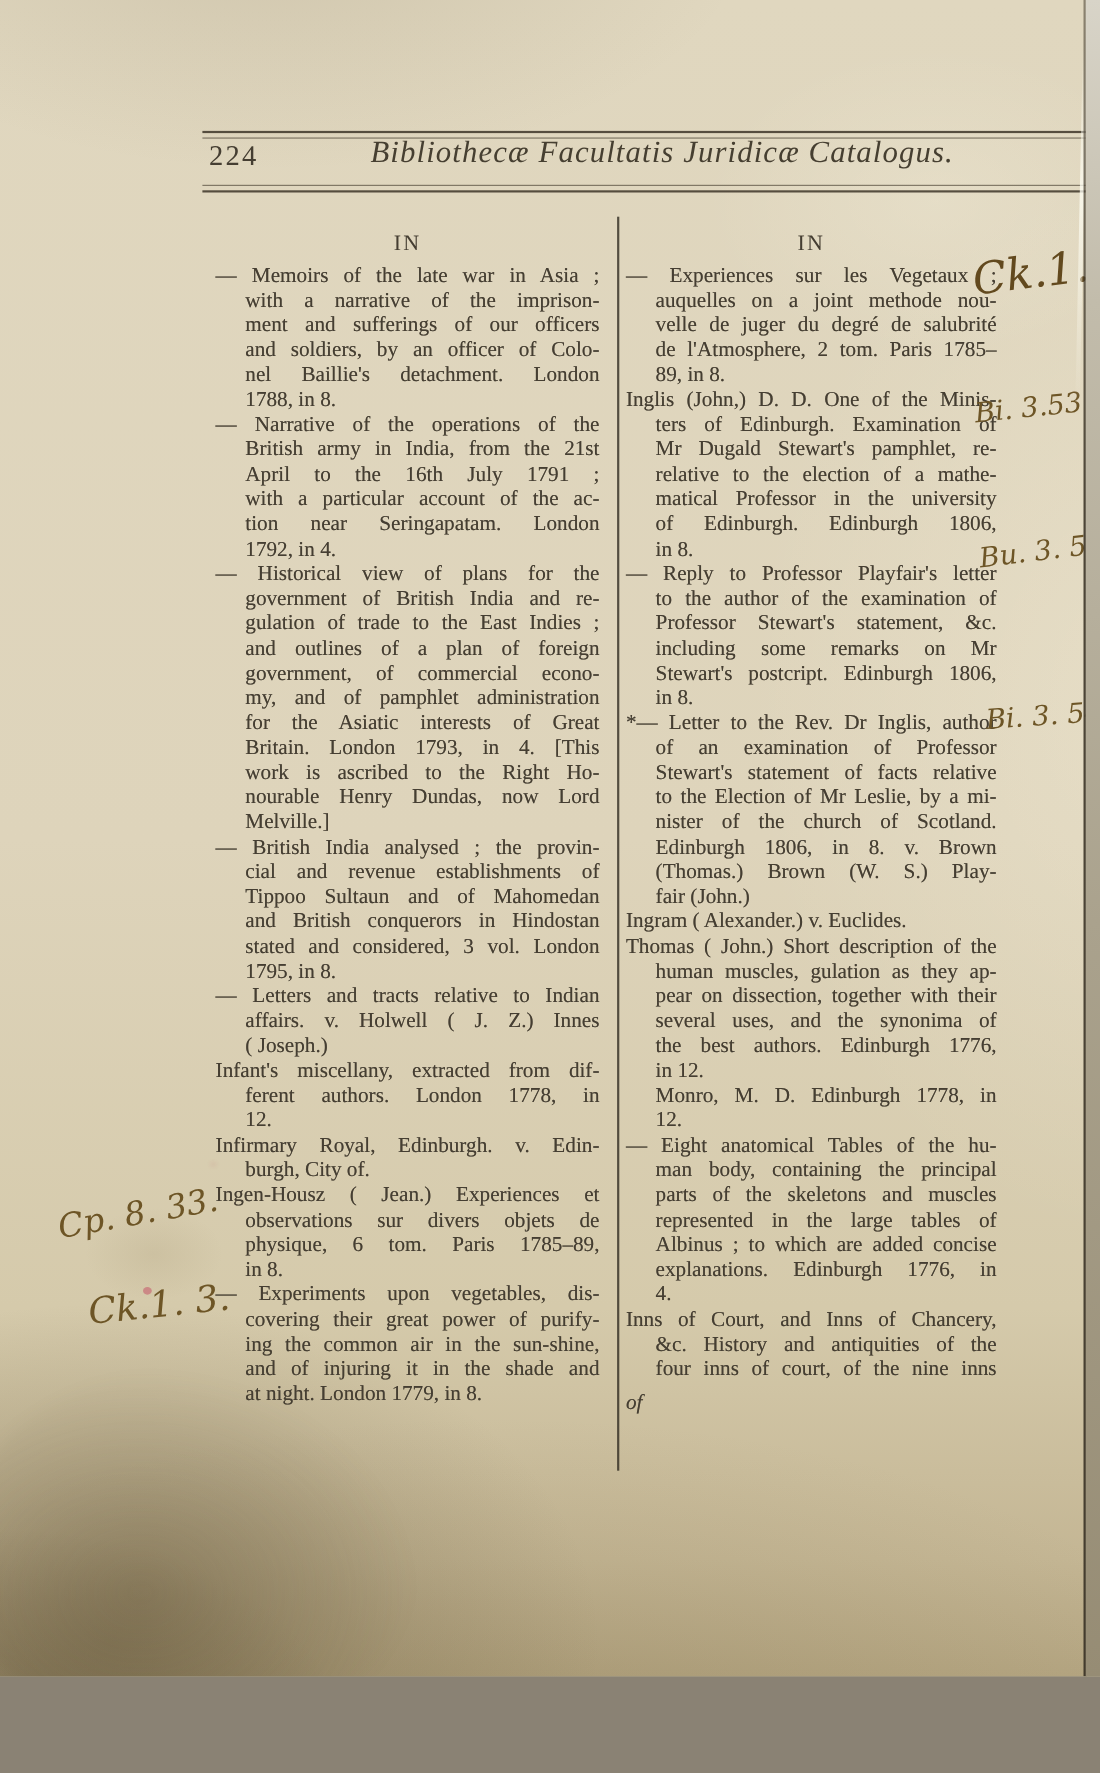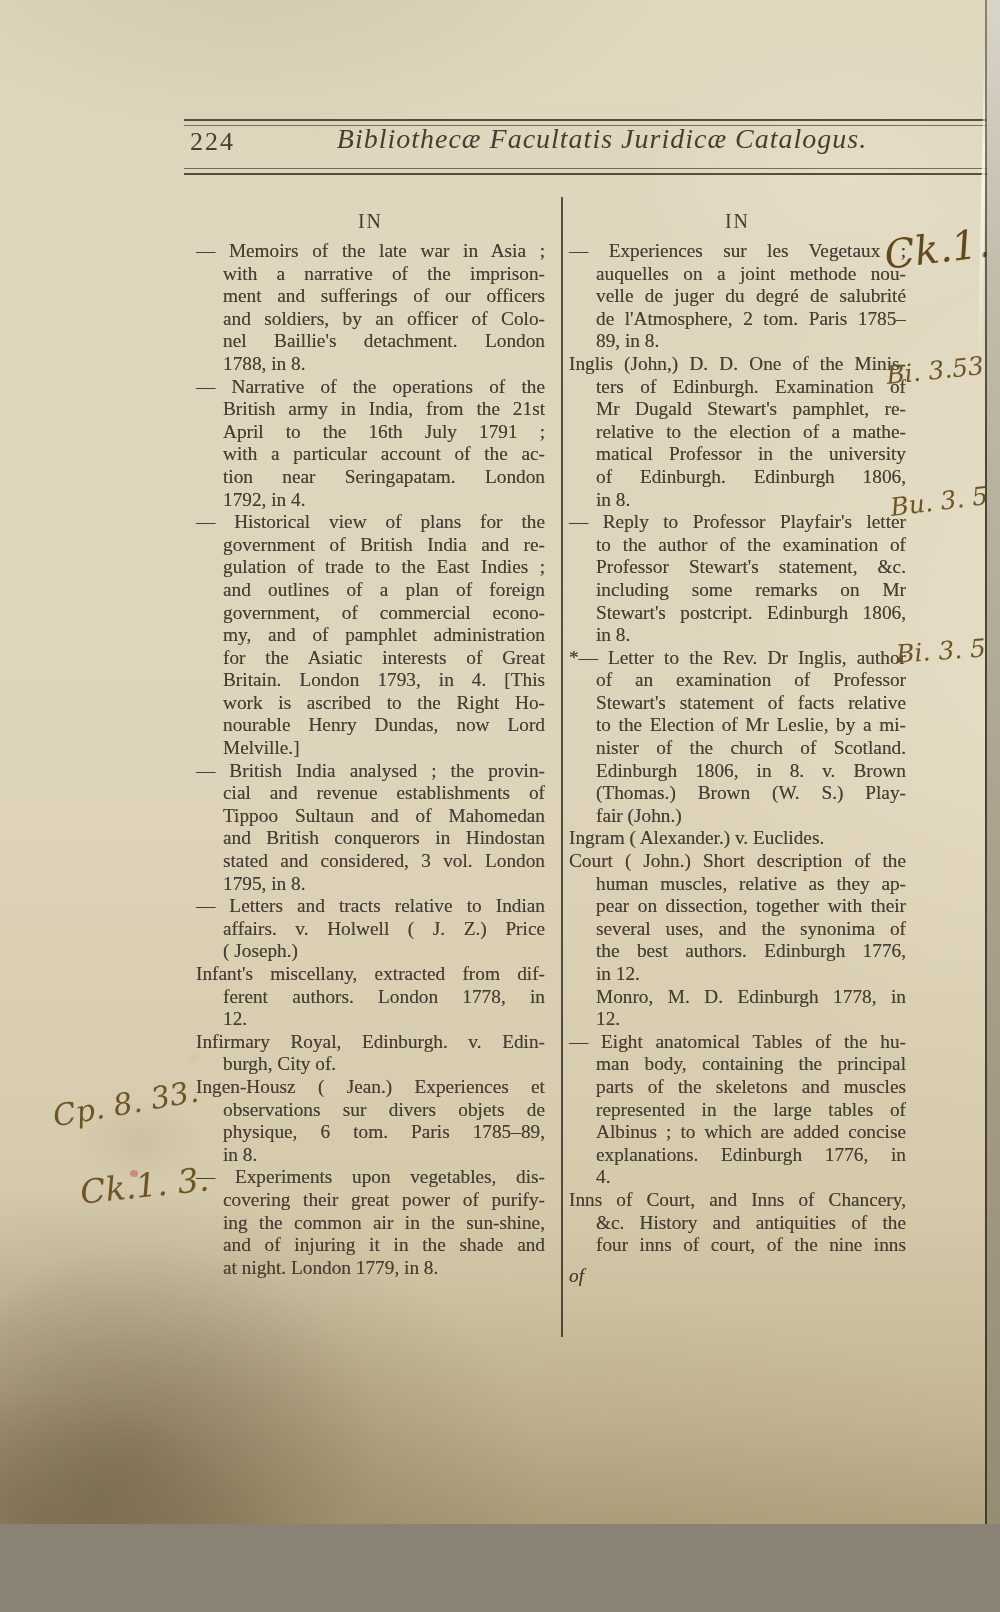--- a/index.html
+++ b/index.html
@@ -126,21 +126,21 @@
         <div class="line ind"><span>work is ascribed to the Right Ho-</span></div>
         <div class="line ind"><span>nourable Henry Dundas, now Lord</span></div>
         <div class="line ind nj"><span>Melville.]</span></div>
         <div class="line"><span>— British India analysed ; the provin-</span></div>
         <div class="line ind"><span>cial and revenue establishments of</span></div>
         <div class="line ind"><span>Tippoo Sultaun and of Mahomedan</span></div>
         <div class="line ind"><span>and British conquerors in Hindostan</span></div>
         <div class="line ind"><span>stated and considered, 3 vol. </span><span class="it">London</span></div>
         <div class="line ind nj"><span>1795, </span><span class="it">in</span><span> 8.</span></div>
         <div class="line"><span>— Letters and tracts relative to Indian</span></div>
-        <div class="line ind"><span>affairs. </span><span class="it">v.</span><span> Holwell </span><span class="it">( J. Z.)</span><span> Price</span></div>
+        <div class="line ind"><span>affairs. </span><span class="it">v.</span><span> Holwell </span><span class="it">( J. Z.)</span><span> Innes</span></div>
         <div class="line ind nj"><span class="it">( Joseph.)</span></div>
         <div class="line"><span>Infant's miscellany, extracted from dif-</span></div>
         <div class="line ind"><span>ferent authors. </span><span class="it">London</span><span> 1778, </span><span class="it">in</span></div>
         <div class="line ind nj"><span>12.</span></div>
         <div class="line"><span>Infirmary Royal, Edinburgh. </span><span class="it">v.</span><span> Edin-</span></div>
         <div class="line ind nj"><span>burgh, City of.</span></div>
         <div class="line"><span>Ingen-Housz </span><span class="it">( Jean.)</span><span> Experiences et</span></div>
         <div class="line ind"><span>observations sur divers objets de</span></div>
         <div class="line ind"><span>physique, 6 tom. </span><span class="it">Paris</span><span> 1785–89,</span></div>
         <div class="line ind nj"><span class="it">in</span><span> 8.</span></div>
@@ -175,22 +175,22 @@
         <div class="line ind nj"><span class="it">in</span><span> 8.</span></div>
         <div class="line"><span>*— Letter to the Rev. Dr Inglis, author</span></div>
         <div class="line ind"><span>of an examination of Professor</span></div>
         <div class="line ind"><span>Stewart's statement of facts relative</span></div>
         <div class="line ind"><span>to the Election of Mr Leslie, by a mi-</span></div>
         <div class="line ind"><span>nister of the church of Scotland.</span></div>
         <div class="line ind"><span class="it">Edinburgh</span><span> 1806, </span><span class="it">in</span><span> 8. </span><span class="it">v.</span><span> Brown</span></div>
         <div class="line ind"><span>(</span><span class="it">Thomas.</span><span>) Brown (</span><span class="it">W. S.</span><span>) Play-</span></div>
         <div class="line ind nj"><span>fair (</span><span class="it">John.</span><span>)</span></div>
         <div class="line nj"><span>Ingram </span><span class="it">( Alexander.)</span><span>  </span><span class="it">v.</span><span> Euclides.</span></div>
-        <div class="line"><span>Court </span><span class="it">( John.)</span><span> Short description of the</span></div>
-        <div class="line ind"><span>human muscles, relative as they ap-</span></div>
+        <div class="line"><span>Thomas </span><span class="it">( John.)</span><span> Short description of the</span></div>
+        <div class="line ind"><span>human muscles, gulation as they ap-</span></div>
         <div class="line ind"><span>pear on dissection, together with their</span></div>
         <div class="line ind"><span>several uses, and the synonima of</span></div>
         <div class="line ind"><span>the best authors. </span><span class="it">Edinburgh</span><span> 1776,</span></div>
         <div class="line ind nj"><span class="it">in</span><span> 12.</span></div>
         <div class="line ind"><span>Monro, M. D. </span><span class="it">Edinburgh</span><span> 1778, </span><span class="it">in</span></div>
         <div class="line ind nj"><span>12.</span></div>
         <div class="line"><span>— Eight anatomical Tables of the hu-</span></div>
         <div class="line ind"><span>man body, containing the principal</span></div>
         <div class="line ind"><span>parts of the skeletons and muscles</span></div>
         <div class="line ind"><span>represented in the large tables of</span></div>

